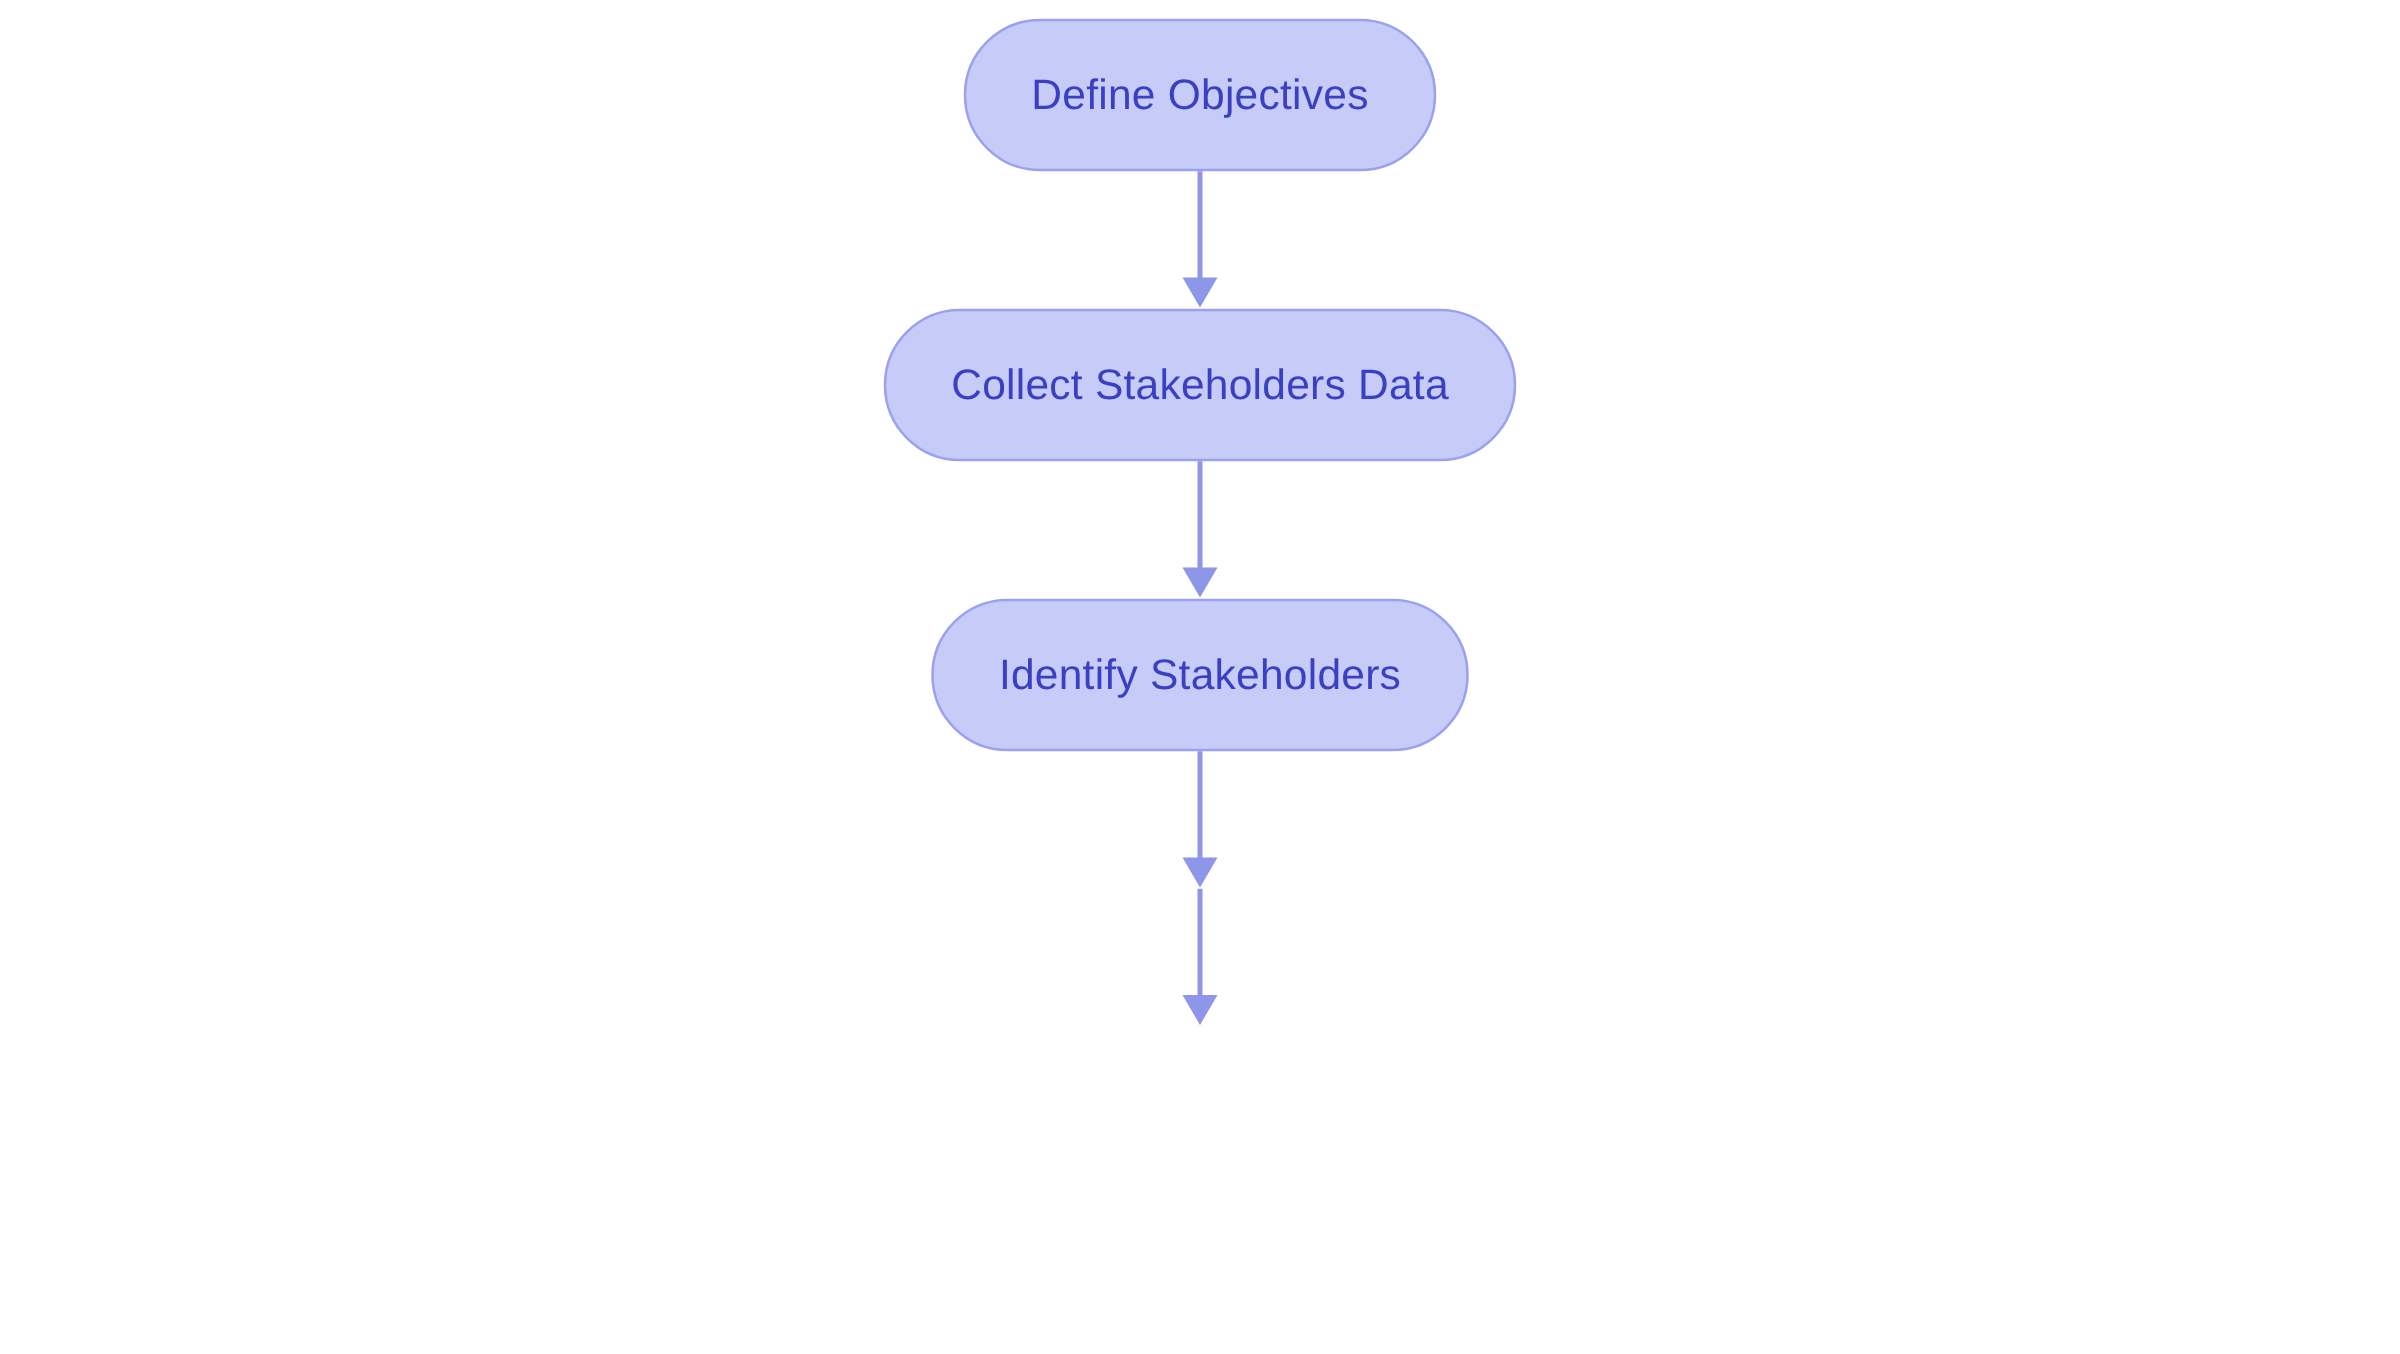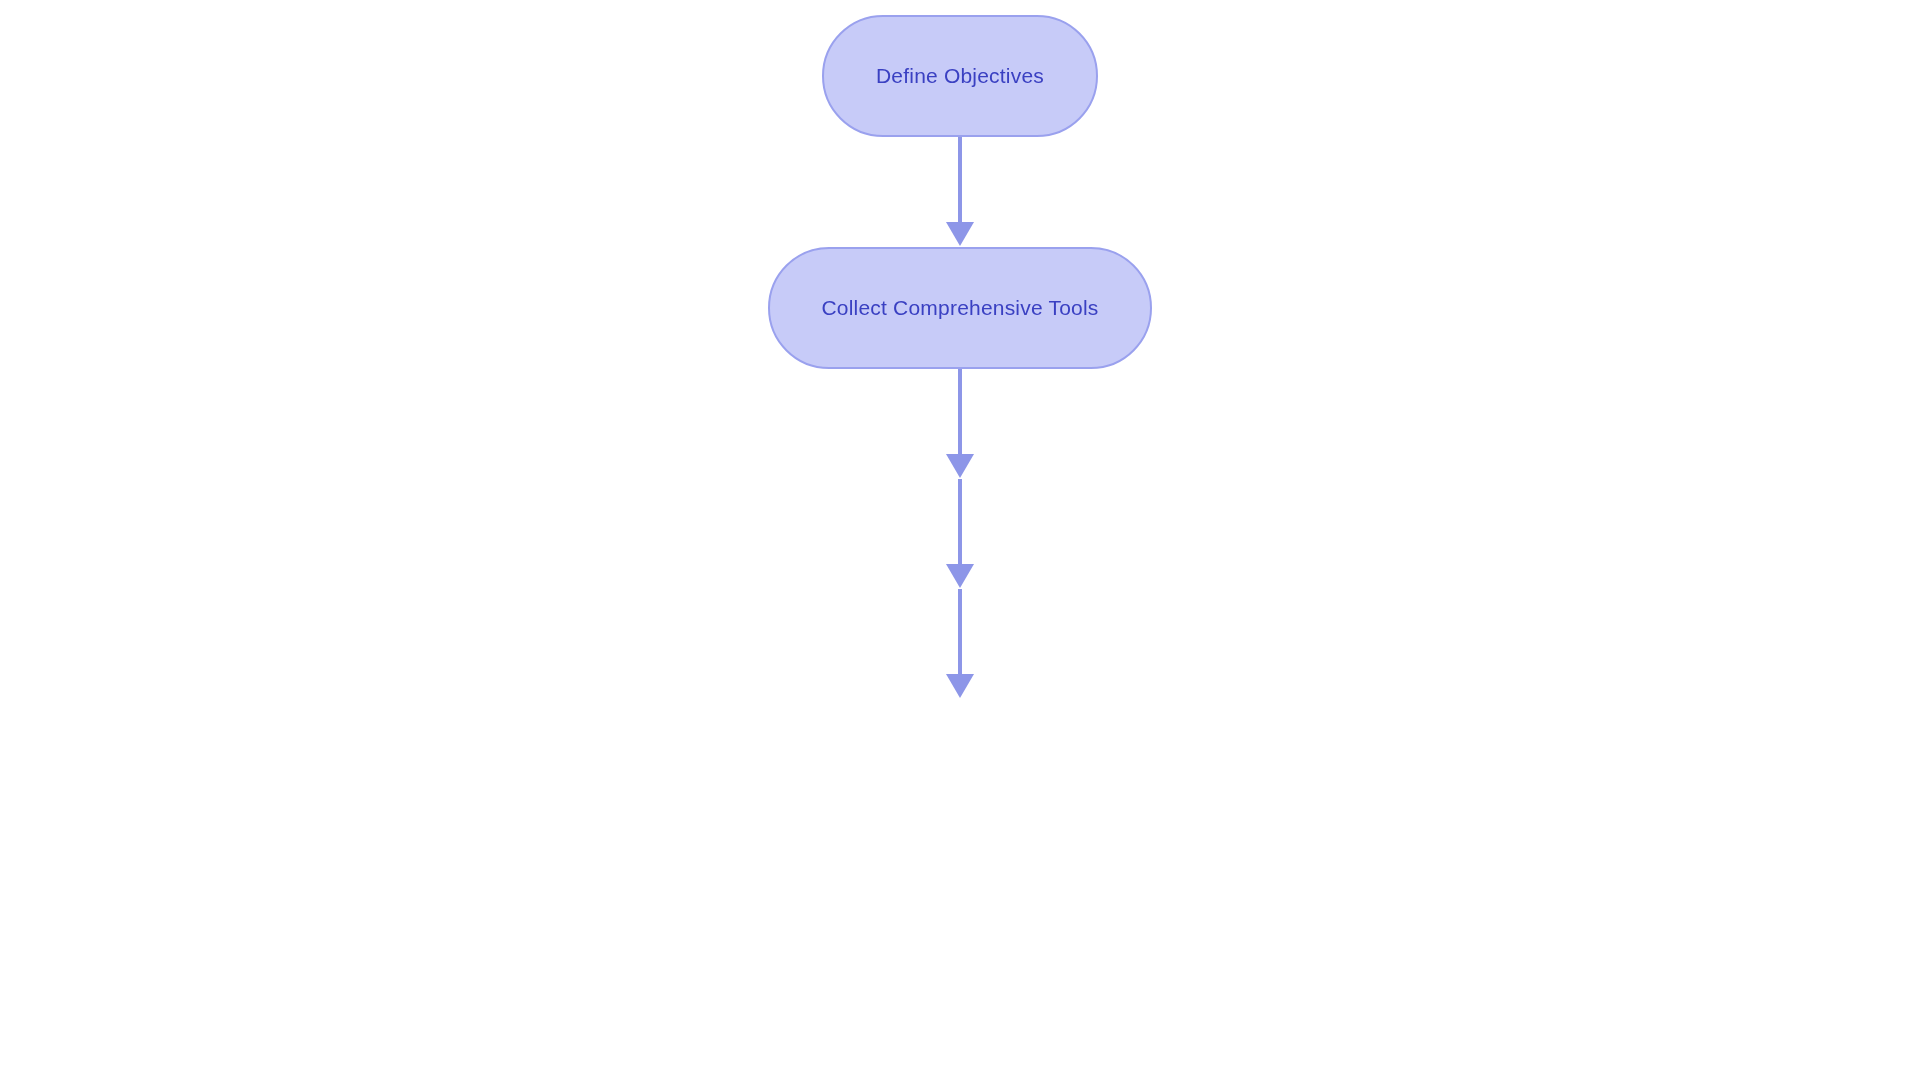--- a/index.html
+++ b/index.html
@@ -23,21 +23,21 @@
     align-items: center;
   }
   .flow-node {
     box-sizing: border-box;
     min-height: 122px;
     padding: 0 52px;
     border-radius: 61px;
     background: var(--node-fill, #c7cbf8);
     border: 2px solid var(--node-border, #9aa1ee);
     color: var(--node-text, #3a40c2);
-    font-size: 21px;
+    font-size: 34px;
     letter-spacing: 0.2px;
     display: flex;
     align-items: center;
     justify-content: center;
     white-space: nowrap;
   }
   .flow-connector {
     display: flex;
     flex-direction: column;
     align-items: center;
@@ -59,25 +59,26 @@
 </style>
 </head>
 <body>
 
 <div class="flowchart">
     <div class="flow-node">Define Objectives</div>
     <div class="flow-connector">
       <div class="arrow-line"></div>
       <div class="arrow-head"></div>
     </div>
-    <div class="flow-node">Collect Comprehensive Tools</div>
+    <div class="flow-node">Collect Stakeholders Data</div>
     <div class="flow-connector">
       <div class="arrow-line"></div>
       <div class="arrow-head"></div>
     </div>
+    <div class="flow-node">Identify Stakeholders</div>
     <div class="flow-connector">
       <div class="arrow-line"></div>
       <div class="arrow-head"></div>
     </div>
     <div class="flow-connector">
       <div class="arrow-line"></div>
       <div class="arrow-head"></div>
     </div>
   </div>
 

